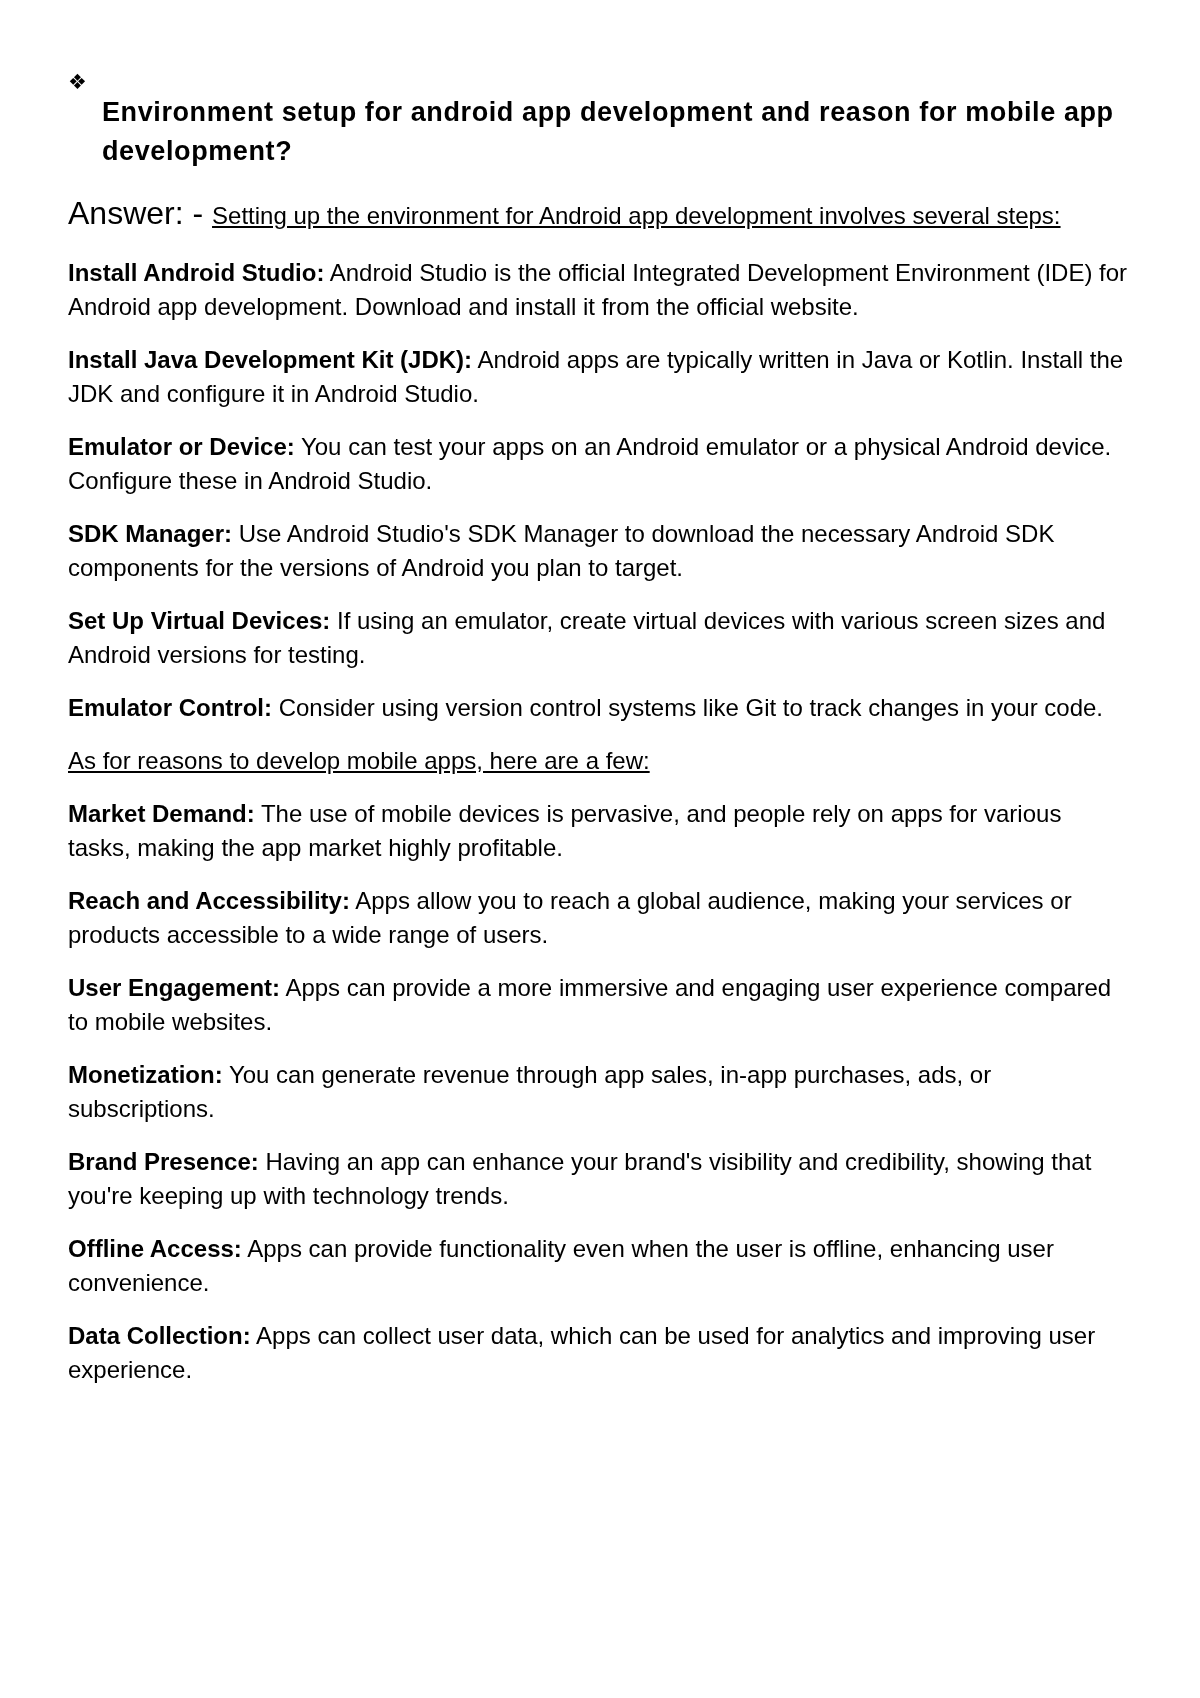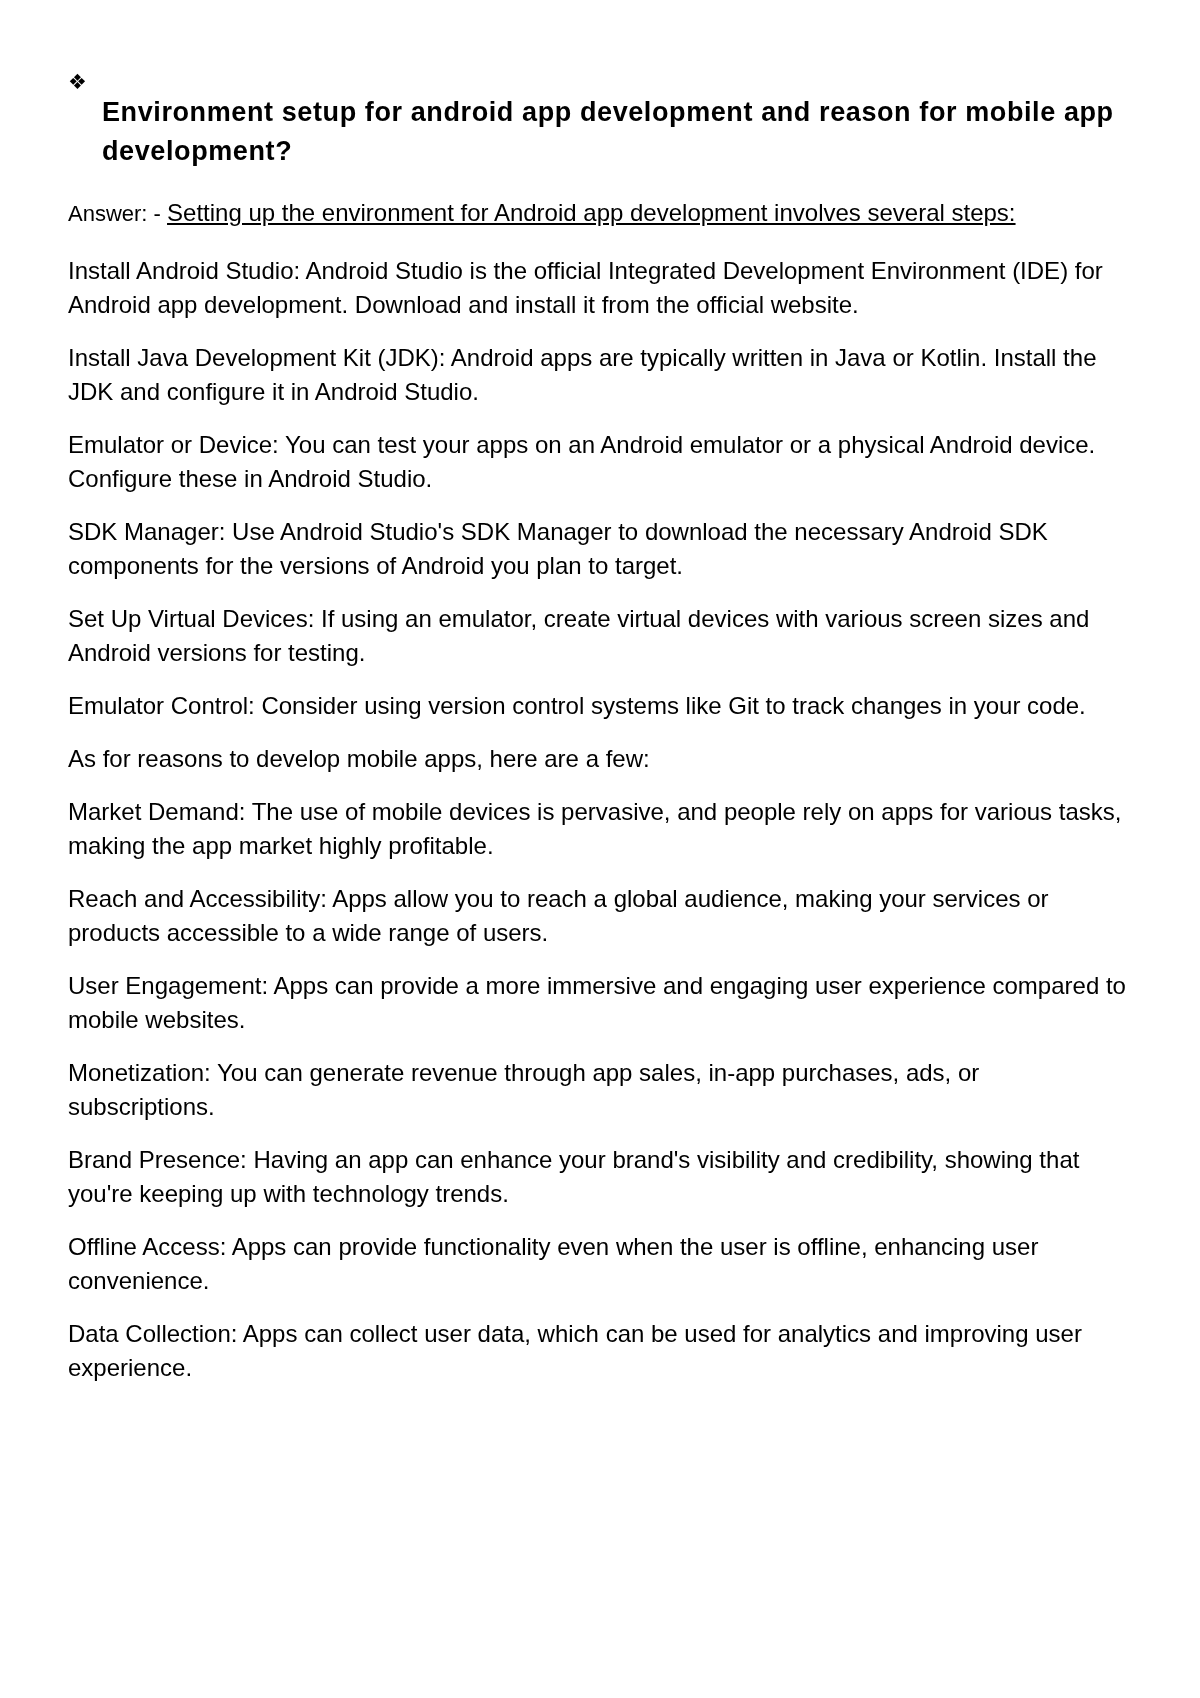--- a/index.html
+++ b/index.html
@@ -33,33 +33,34 @@
     line-height: 39px;
     font-weight: normal;
   }
   .heading .heading-text { flex: 1 1 auto; margin-top: 31px; }
   .answer-line {
     font-size: 24px;
     line-height: 36px;
     margin-bottom: 22px;
   }
   .answer-label {
-    font-size: 22px;
+    font-size: 32px;
   }
   .u { text-decoration: underline; }
   .para {
     font-size: 24px;
     line-height: 34px;
     margin-bottom: 19px;
   }
-  .para b { font-weight: normal; }
+  .para b { font-weight: bold; }
   .intro-line {
     font-size: 24px;
     line-height: 34px;
     margin-bottom: 19px;
+    text-decoration: underline;
   }
 </style>
 </head>
 <body>
 
 <div class="page">
 
   <div class="heading">
     <span class="bullet">❖</span>
     <span class="heading-text">Environment setup for android app development and reason for mobile app development?</span>

